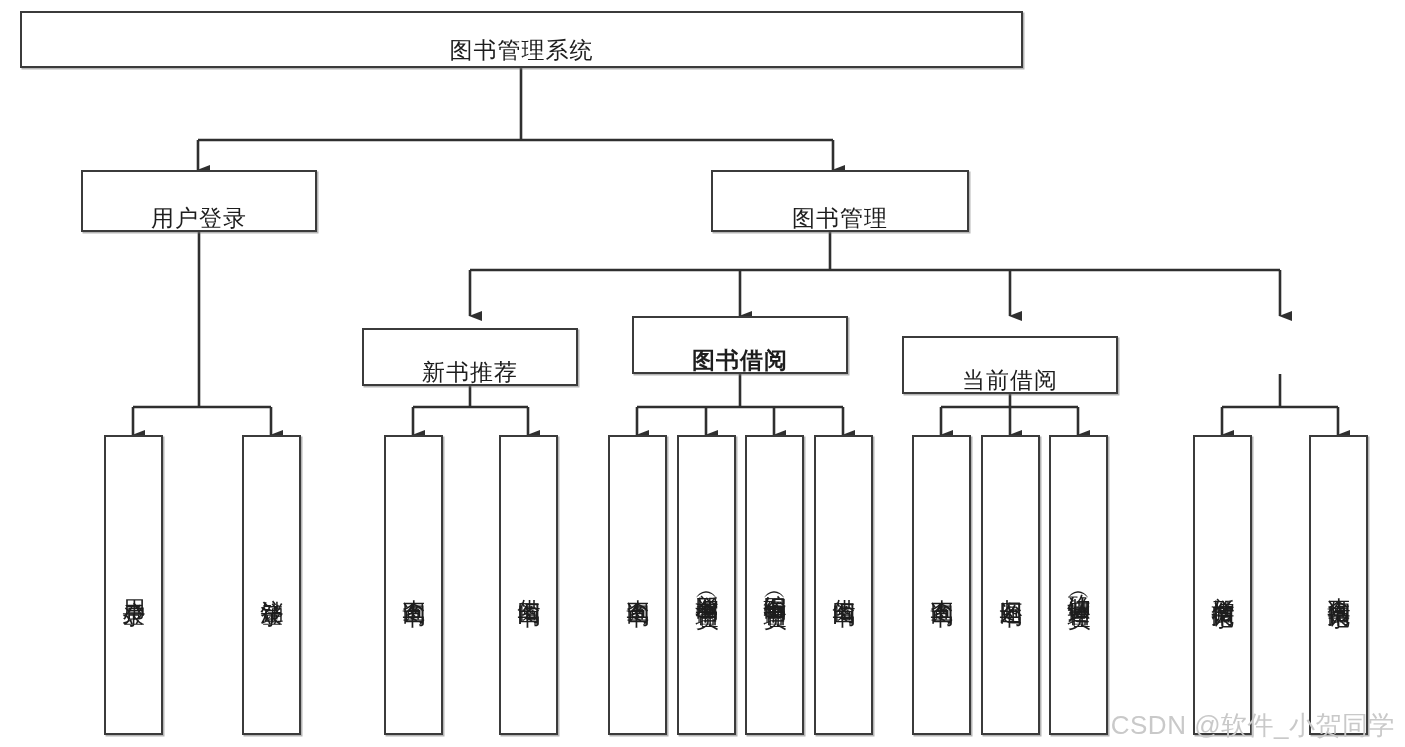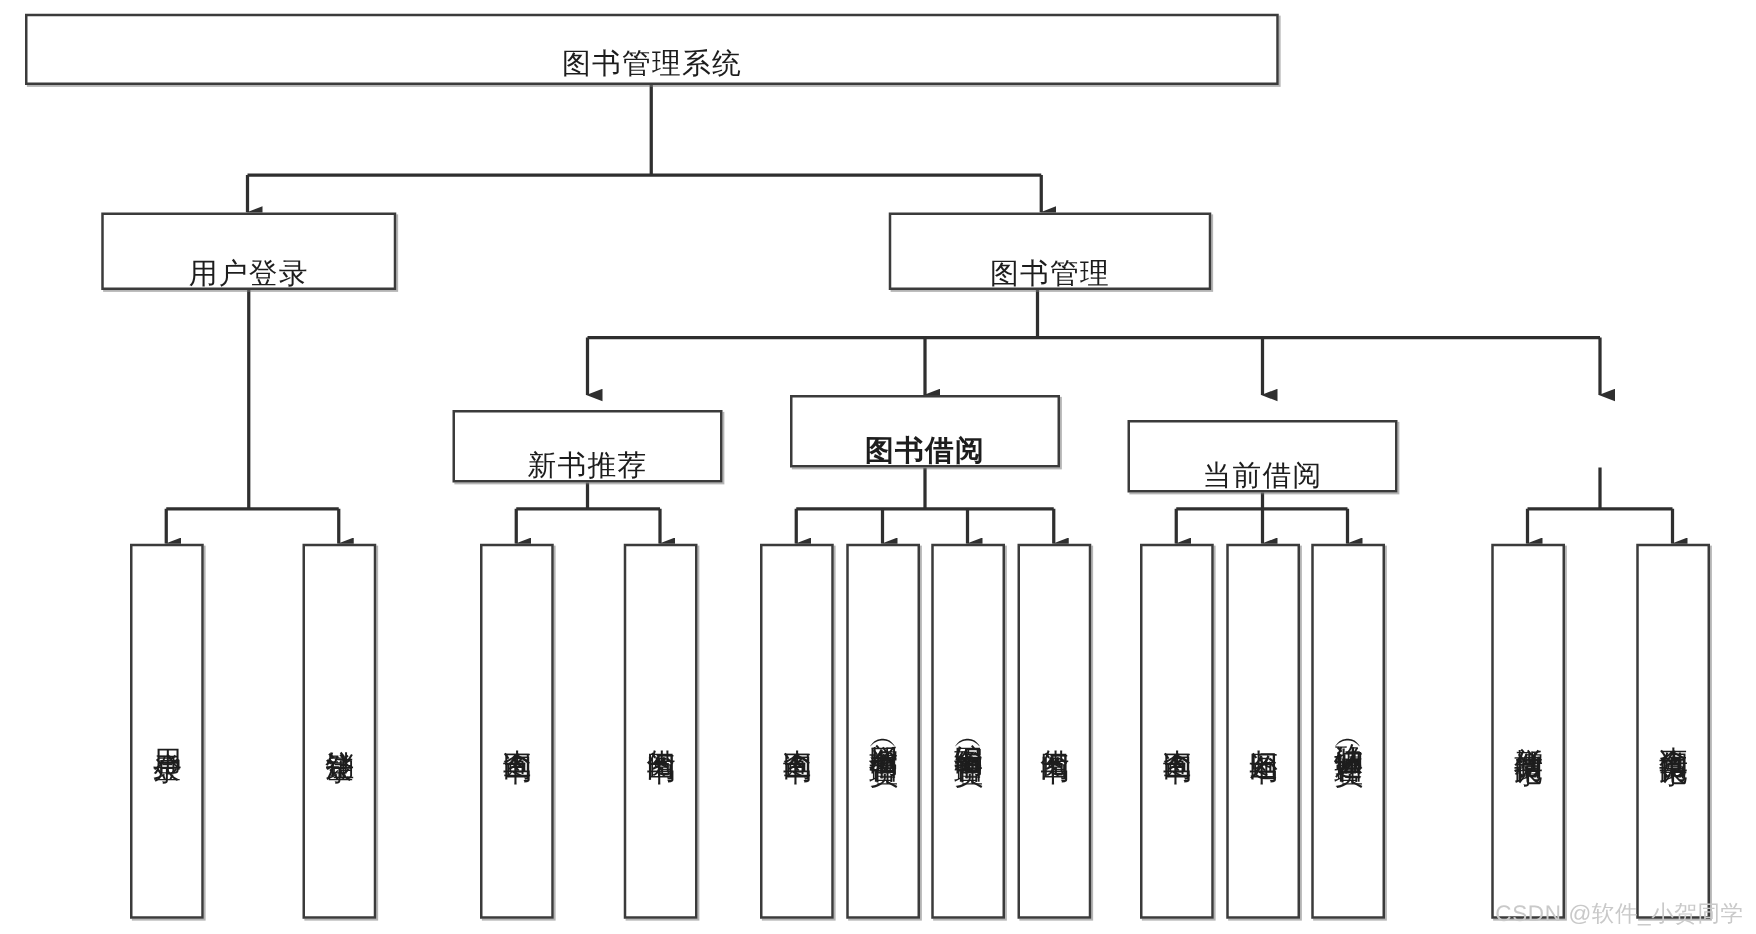--- a/index.html
+++ b/index.html
@@ -70,21 +70,21 @@
     stroke-width: 2.6;
     fill: none;
   }
   .arrowhead {
     fill: #2f2f2f;
   }
   #watermark {
     position: absolute;
     right: 10px;
     bottom: 4px;
-    font-size: 18px;
+    font-size: 26px;
     color: #c9c9c9;
     letter-spacing: 0.5px;
     user-select: none;
     white-space: nowrap;
   }
 </style>
 </head>
 <body>
 
 <div id="canvas">

